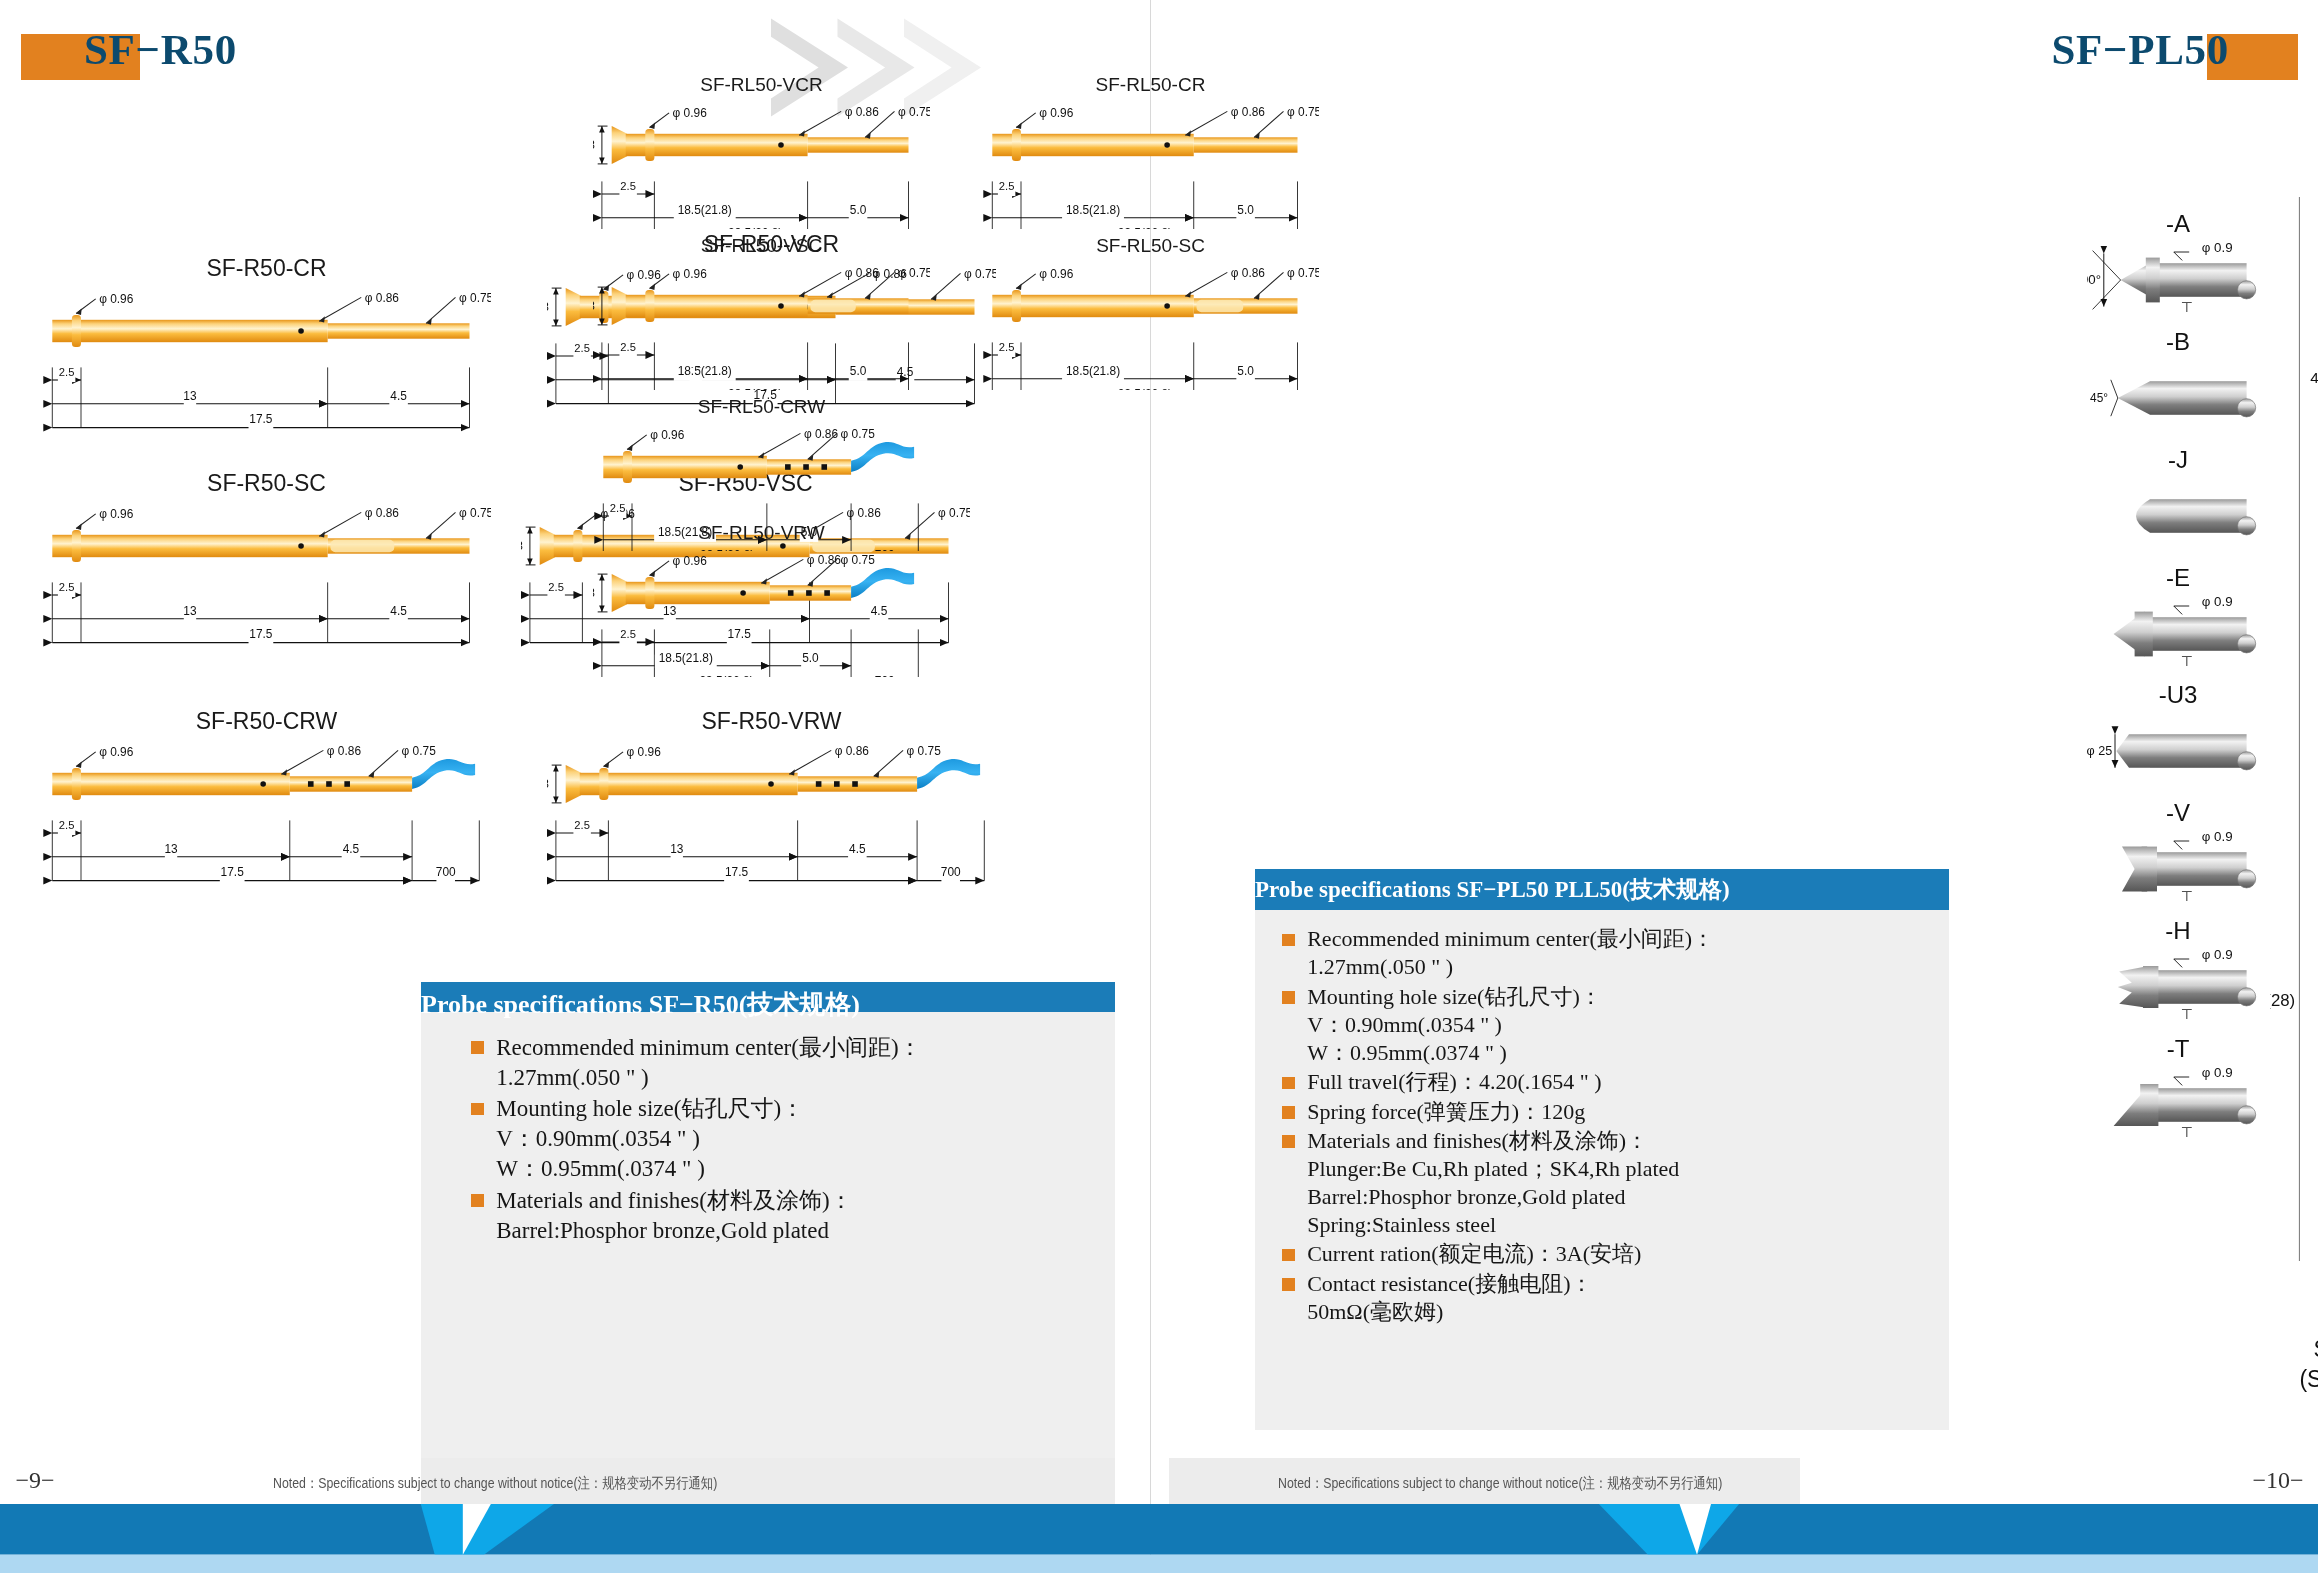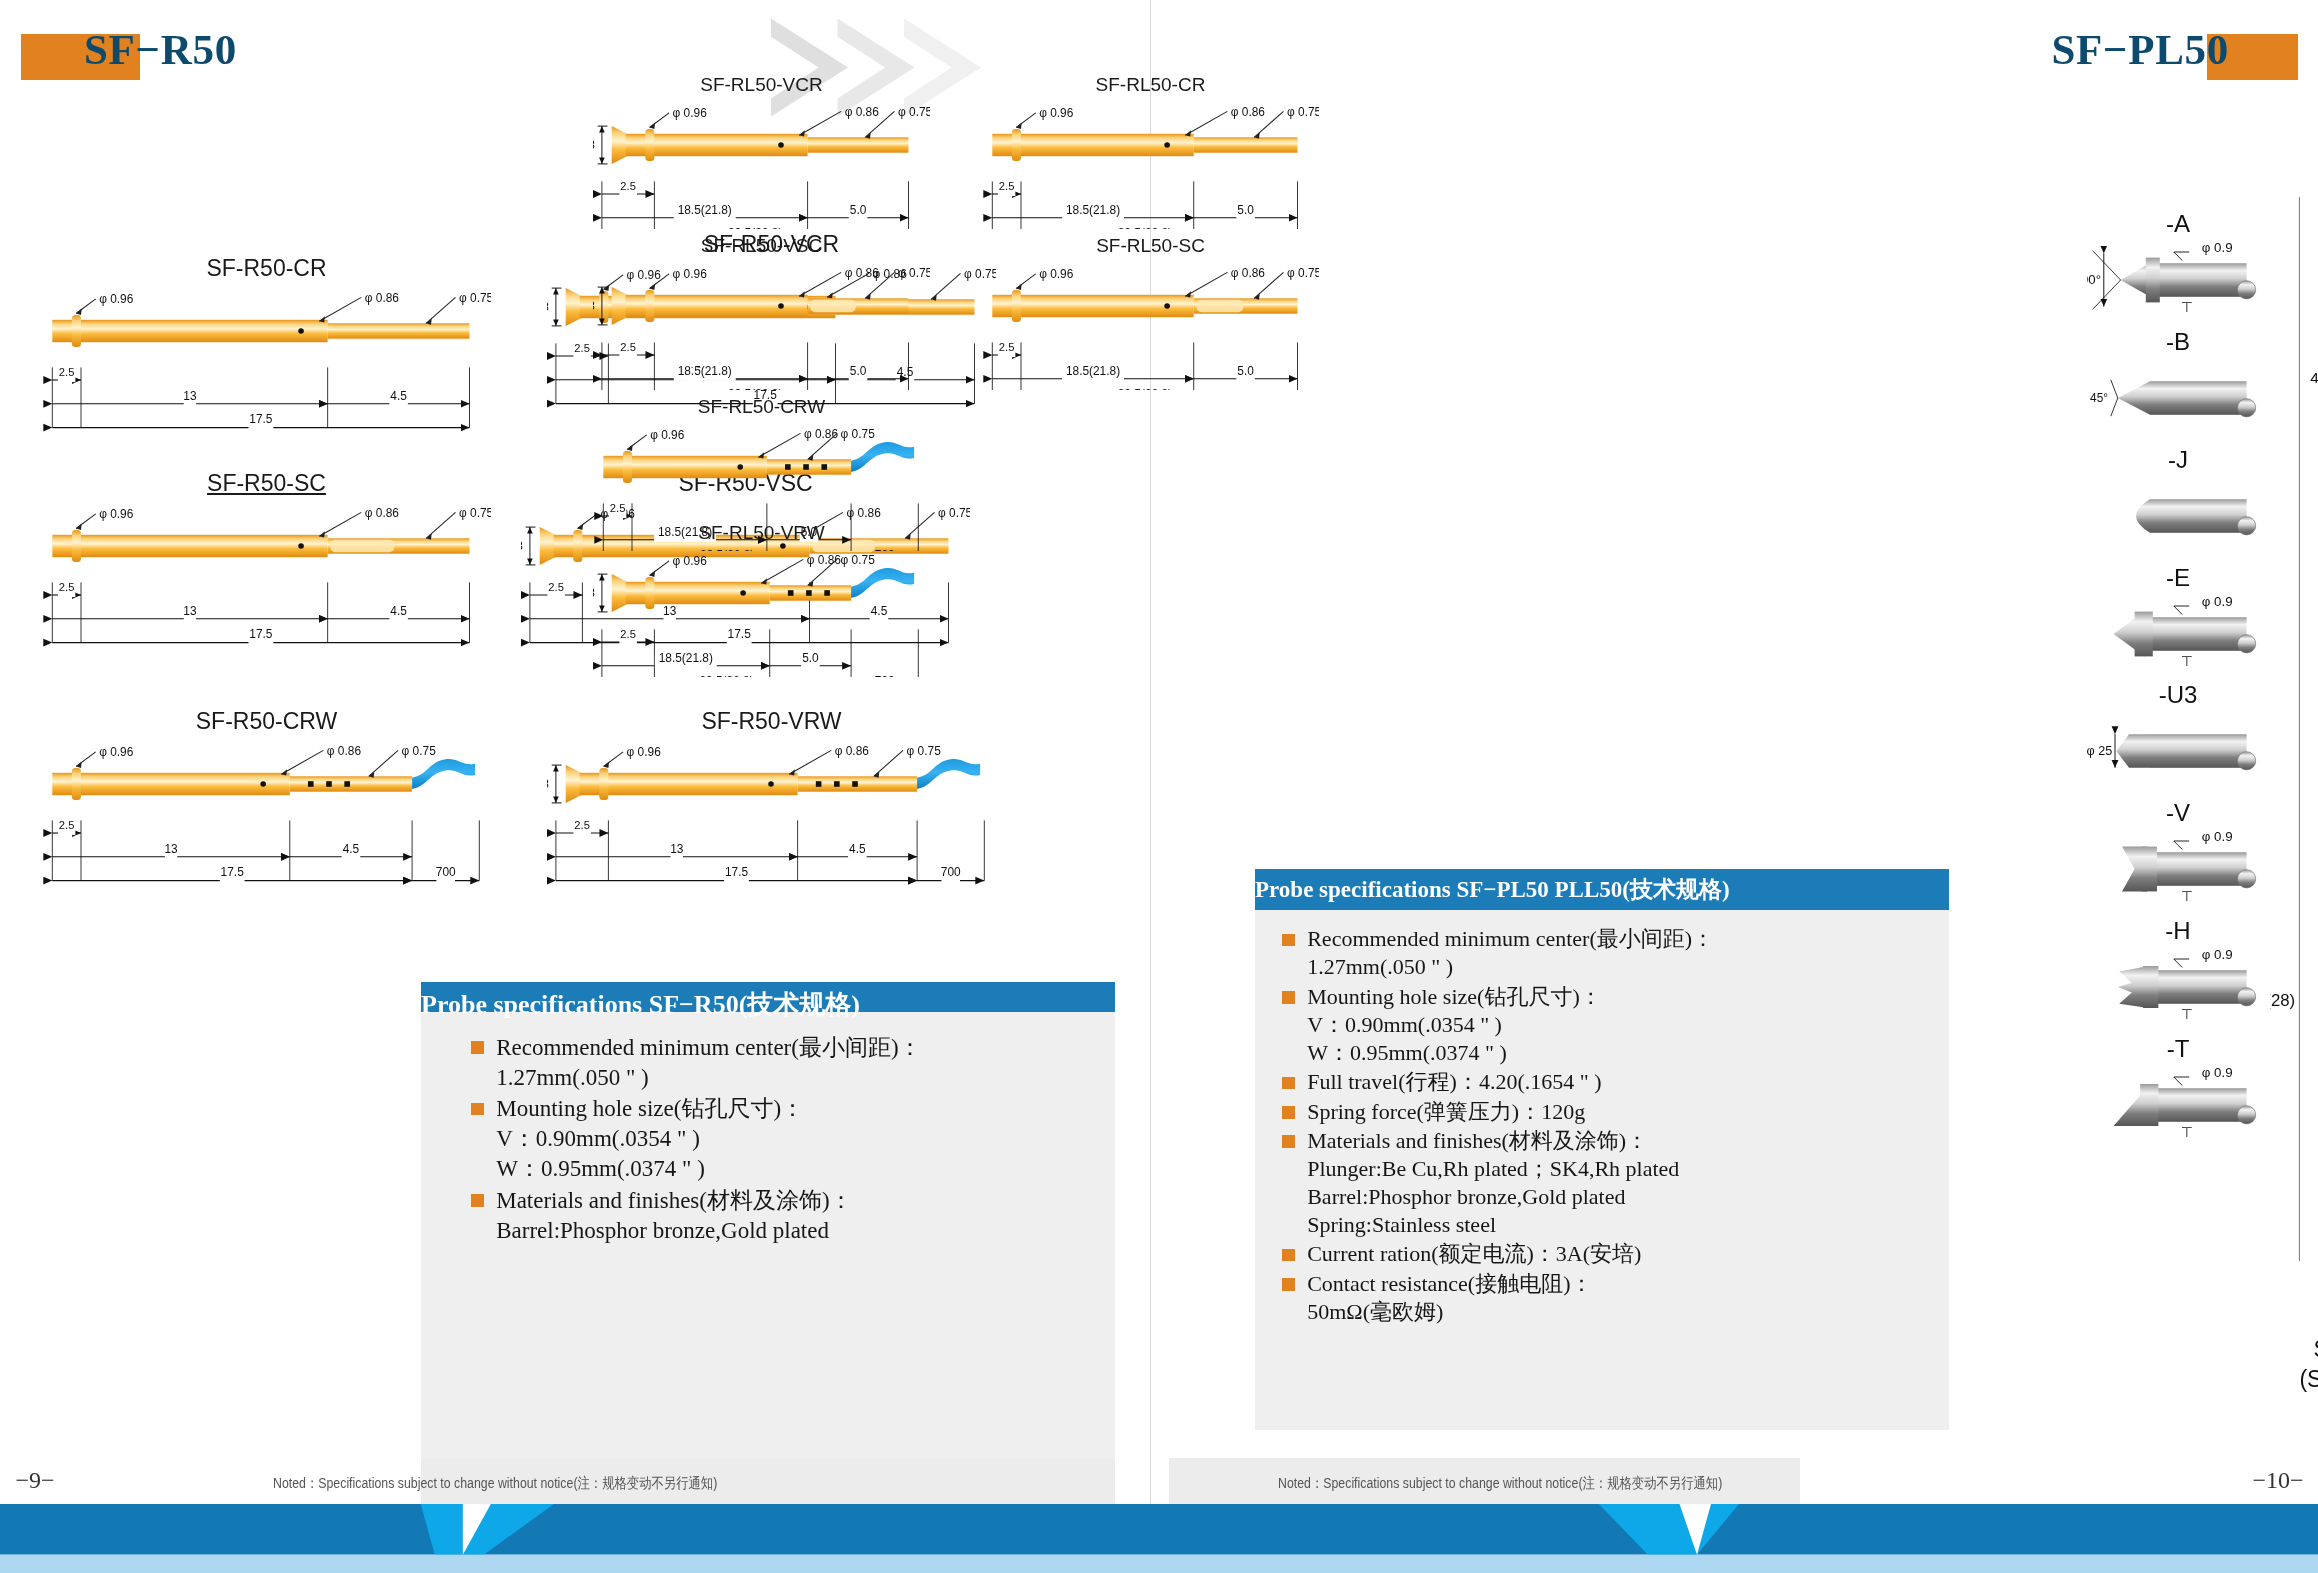--- a/index.html
+++ b/index.html
@@ -176,21 +176,21 @@
           <text x="211.72" y="168" text-anchor="middle" font-size="17" fill="#111" font-family="Liberation Sans, sans-serif">13</text>
           <line x1="411.44" y1="174" x2="610" y2="174" stroke="#111" stroke-width="1.6" marker-start="url(#aru1e)" marker-end="url(#aru1s)"></line>
           <rect x="497.46000000000004" y="158" width="26.52" height="19" fill="#fff"></rect>
           <text x="510.72" y="168" text-anchor="middle" font-size="17" fill="#111" font-family="Liberation Sans, sans-serif">4.5</text>
           <line x1="12" y1="208" x2="610" y2="208" stroke="#111" stroke-width="1.6" marker-start="url(#aru1e)" marker-end="url(#aru1s)"></line>
           <rect x="293.32" y="192" width="35.36" height="19" fill="#fff"></rect>
           <text x="311" y="202" text-anchor="middle" font-size="17" fill="#111" font-family="Liberation Sans, sans-serif">17.5</text>
         </svg>
       </div>
       <div class="probe-block" style="left: 42px; top: 470px; width: 449px;">
-        <div class="probe-title" style="font-size: 23px; text-decoration: underline;">SF-R50-SC</div>
+        <div class="probe-title" style="font-size: 23px;">SF-R50-SC</div>
         <svg width="449" height="175" viewBox="0 0 640 250" class="probe-svg">
           <defs>
             <linearGradient id="gu2" x1="0" y1="0" x2="0" y2="1">
               <stop offset="0%" stop-color="#e89518"></stop>
               <stop offset="18%" stop-color="#fcd27a"></stop>
               <stop offset="40%" stop-color="#fff3d0"></stop>
               <stop offset="62%" stop-color="#fbbc3e"></stop>
               <stop offset="100%" stop-color="#e08a10"></stop>
             </linearGradient>
             <linearGradient id="bu2" x1="0" y1="0" x2="0" y2="1">

